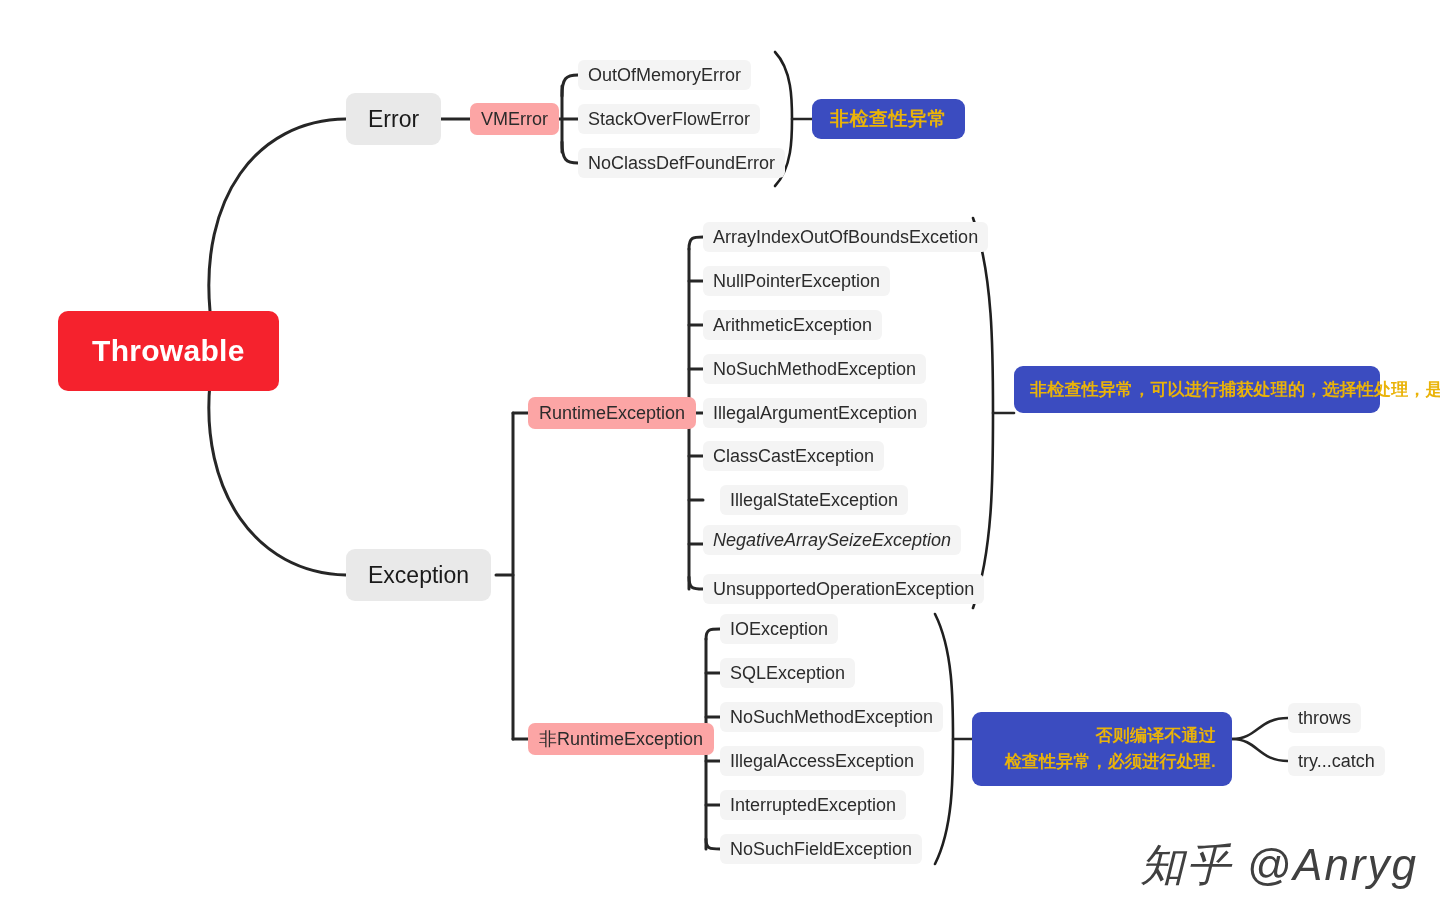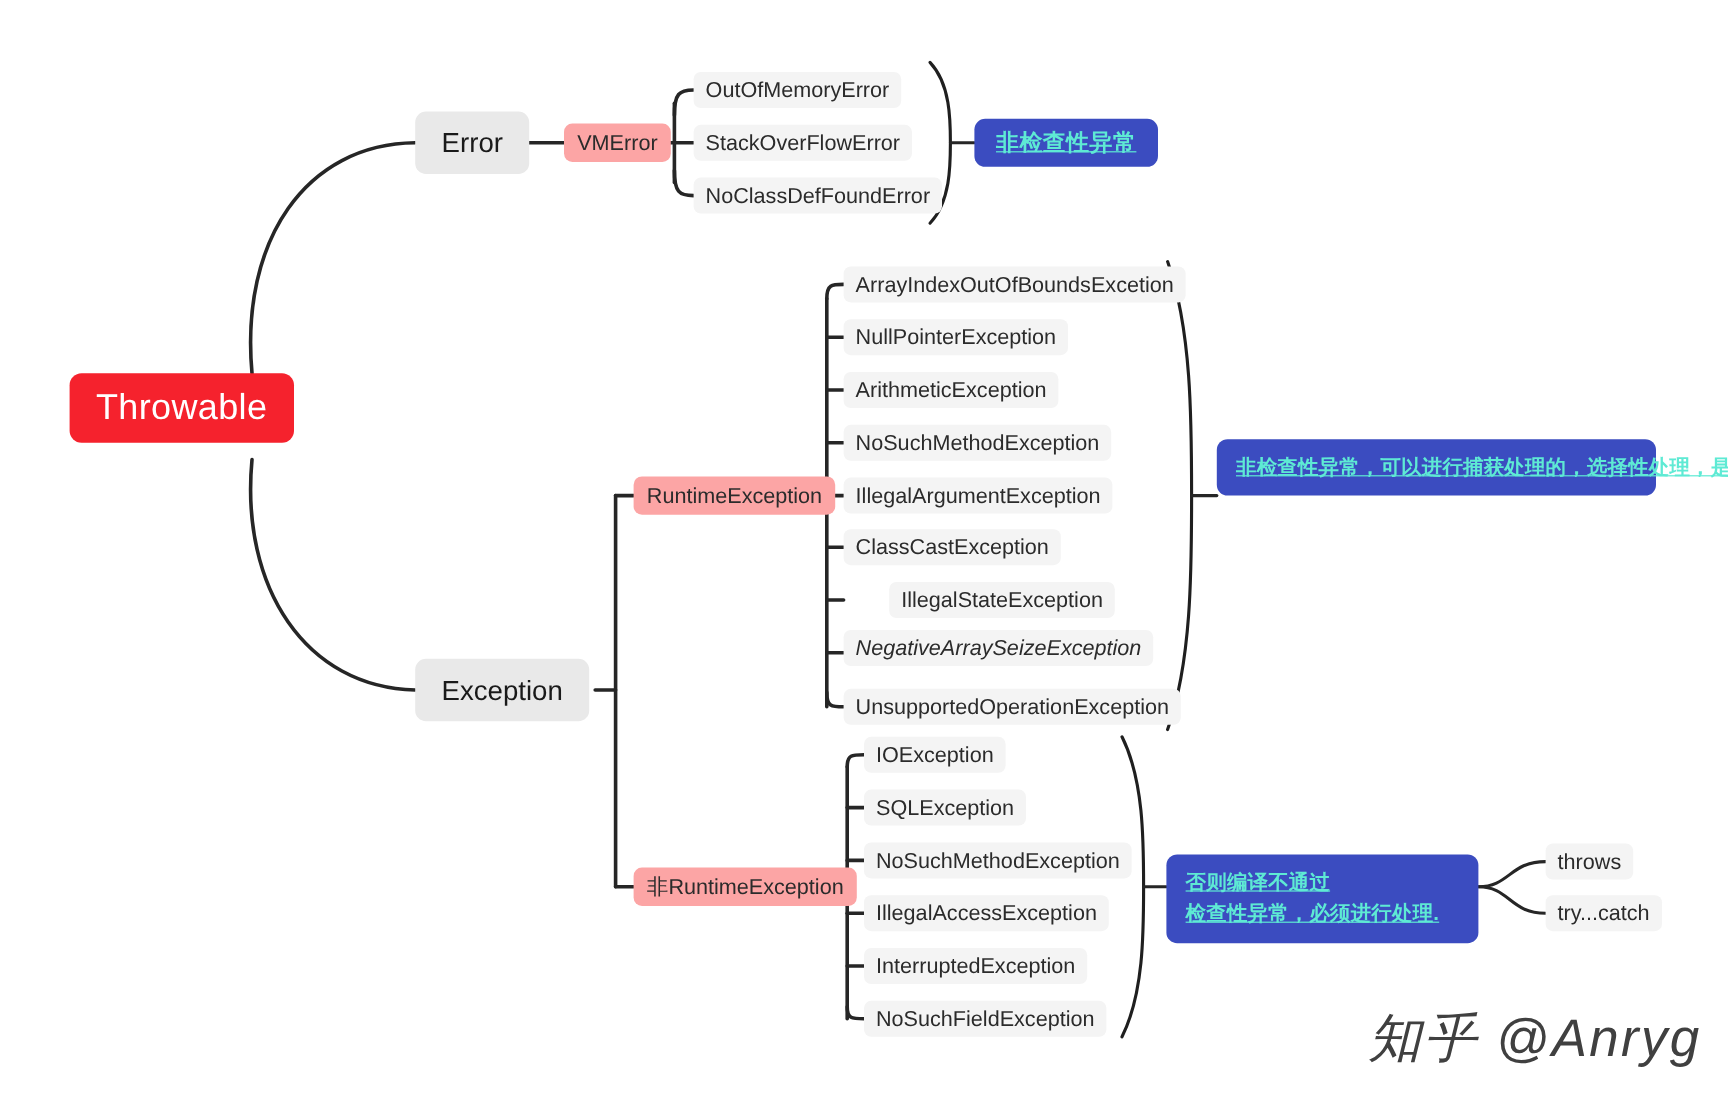--- a/index.html
+++ b/index.html
@@ -47,24 +47,24 @@
     box-sizing: border-box;
     white-space: nowrap;
     display: flex;
     align-items: center;
   }
 
   .node-root {
     background: #f5222d;
     color: #ffffff;
     font-size: 30px;
-    font-weight: normal;
+    font-weight: bold;
     border-radius: 10px;
-    padding: 0 22px;
-    height: 58px;
+    padding: 0 34px;
+    height: 80px;
     letter-spacing: 0.3px;
   }
 
   .node-l1 {
     background: #e9e9e9;
     color: #1a1a1a;
     font-size: 23px;
     border-radius: 9px;
     padding: 0 22px;
     height: 52px;
@@ -83,26 +83,25 @@
     background: #f4f4f4;
     color: #2b2b2b;
     font-size: 18px;
     border-radius: 6px;
     padding: 0 10px;
     height: 30px;
   }
 
   .node-note {
     background: #3b4cc0;
-    color: #5eead4;
+    color: #eab308;
     font-weight: bold;
     border-radius: 9px;
-    text-align: left;
+    text-align: right;
     justify-content: center;
-    text-decoration: underline;
   }
   .note-small {
     font-size: 19px;
     padding: 0 18px;
     height: 40px;
     letter-spacing: 0.5px;
   }
   .note-block {
     font-size: 17px;
     line-height: 25px;
@@ -202,21 +201,21 @@
 <div class="node node-l1" style="left:346px; top:549px;">Exception</div>
 
 <div class="node node-l2" style="left:528px; top:397px;">RuntimeException</div>
 
 <div class="node node-leaf" style="left:703px; top:222px;">ArrayIndexOutOfBoundsExcetion</div>
 <div class="node node-leaf" style="left:703px; top:266px;">NullPointerException</div>
 <div class="node node-leaf" style="left:703px; top:310px;">ArithmeticException</div>
 <div class="node node-leaf" style="left:703px; top:354px;">NoSuchMethodException</div>
 <div class="node node-leaf" style="left:703px; top:398px;">IllegalArgumentException</div>
 <div class="node node-leaf" style="left:703px; top:441px;">ClassCastException</div>
-<div class="node node-leaf" style="left:741px; top:485px;text-align:center;">IllegalStateException</div>
+<div class="node node-leaf" style="left:720px; top:485px;text-align:center;">IllegalStateException</div>
 <div class="node node-leaf" style="left:703px; top:525px;font-style:italic;">NegativeArraySeizeException</div>
 <div class="node node-leaf" style="left:703px; top:574px;">UnsupportedOperationException</div>
 
 <div class="node node-note note-block" style="left:1014px; top:366px; width:366px;">非检查性异常，可以进行捕获处理的，选择性处理，是编译器无法预料的，也是程序员应该努力避免的错误</div>
 
 <div class="node node-l2" style="left:528px; top:723px;">非RuntimeException</div>
 
 <div class="node node-leaf" style="left:720px; top:614px;">IOException</div>
 <div class="node node-leaf" style="left:720px; top:658px;">SQLException</div>
 <div class="node node-leaf" style="left:720px; top:702px;">NoSuchMethodException</div>

